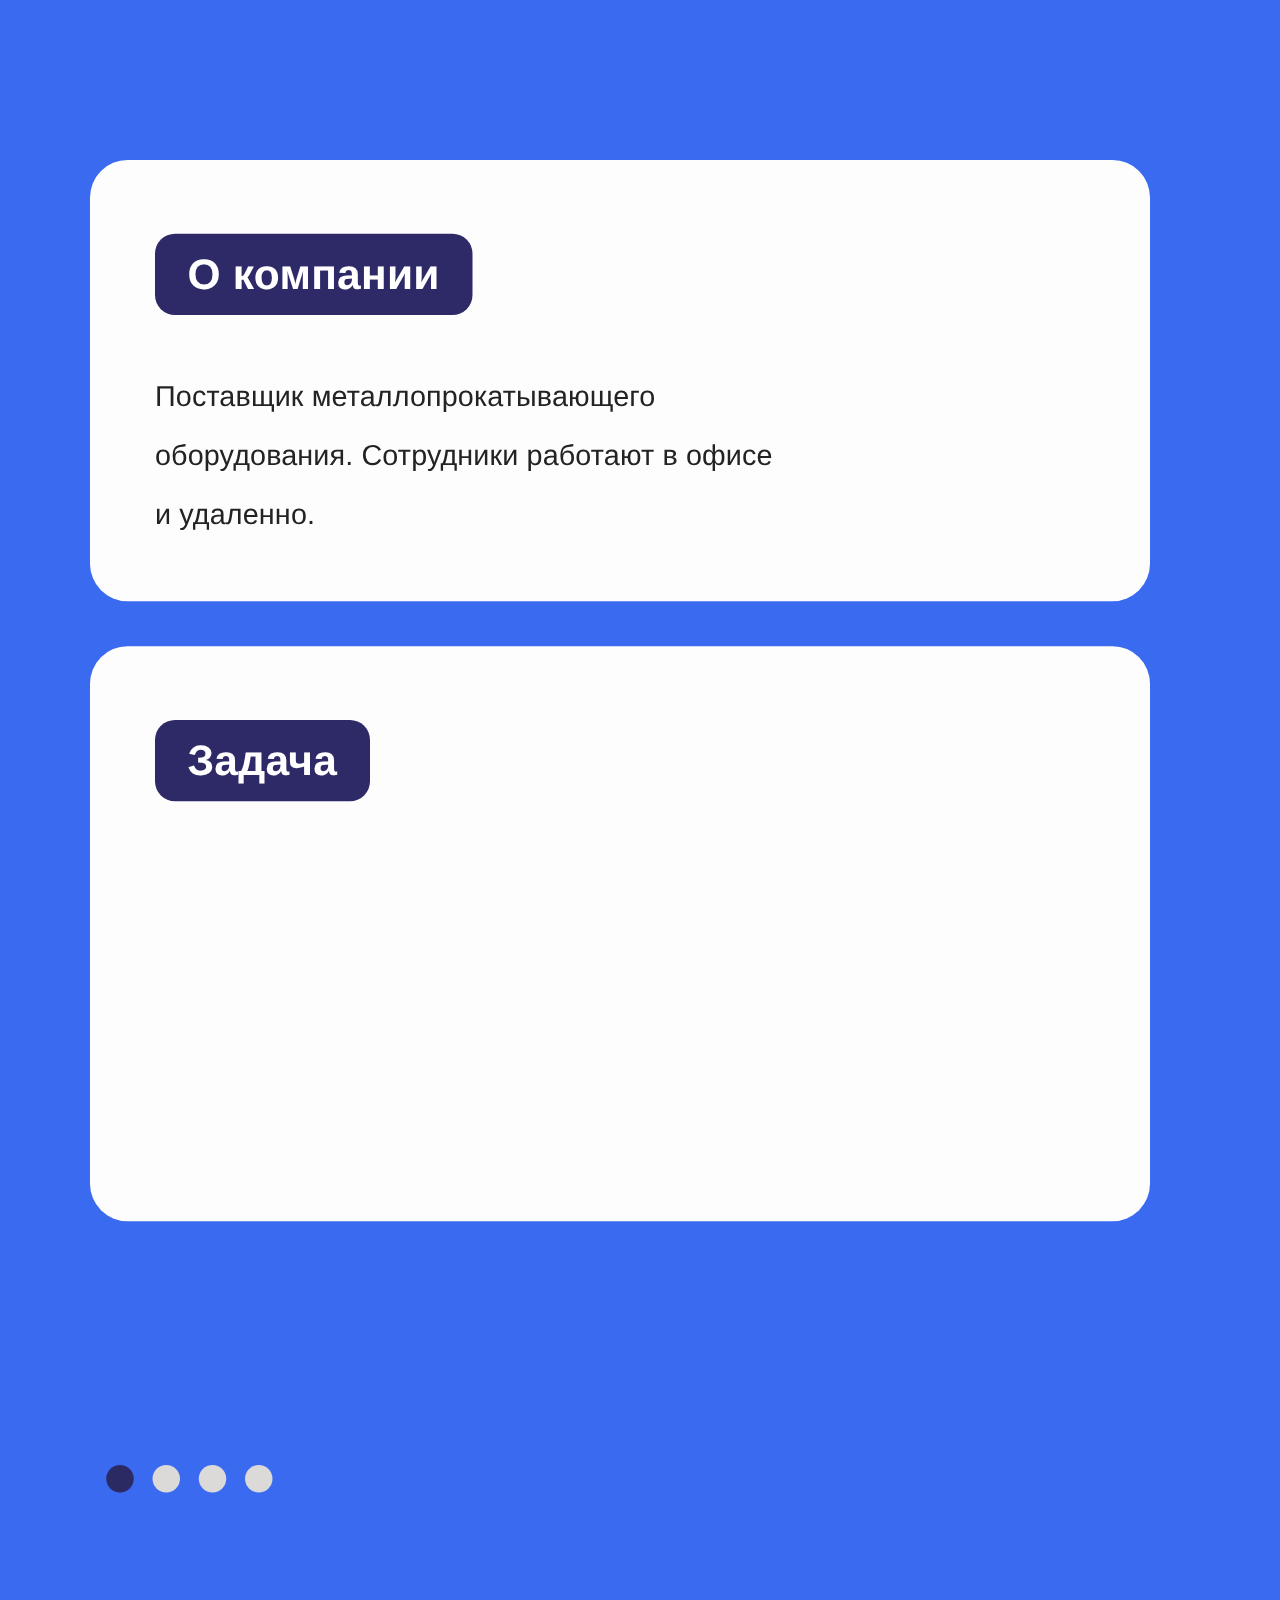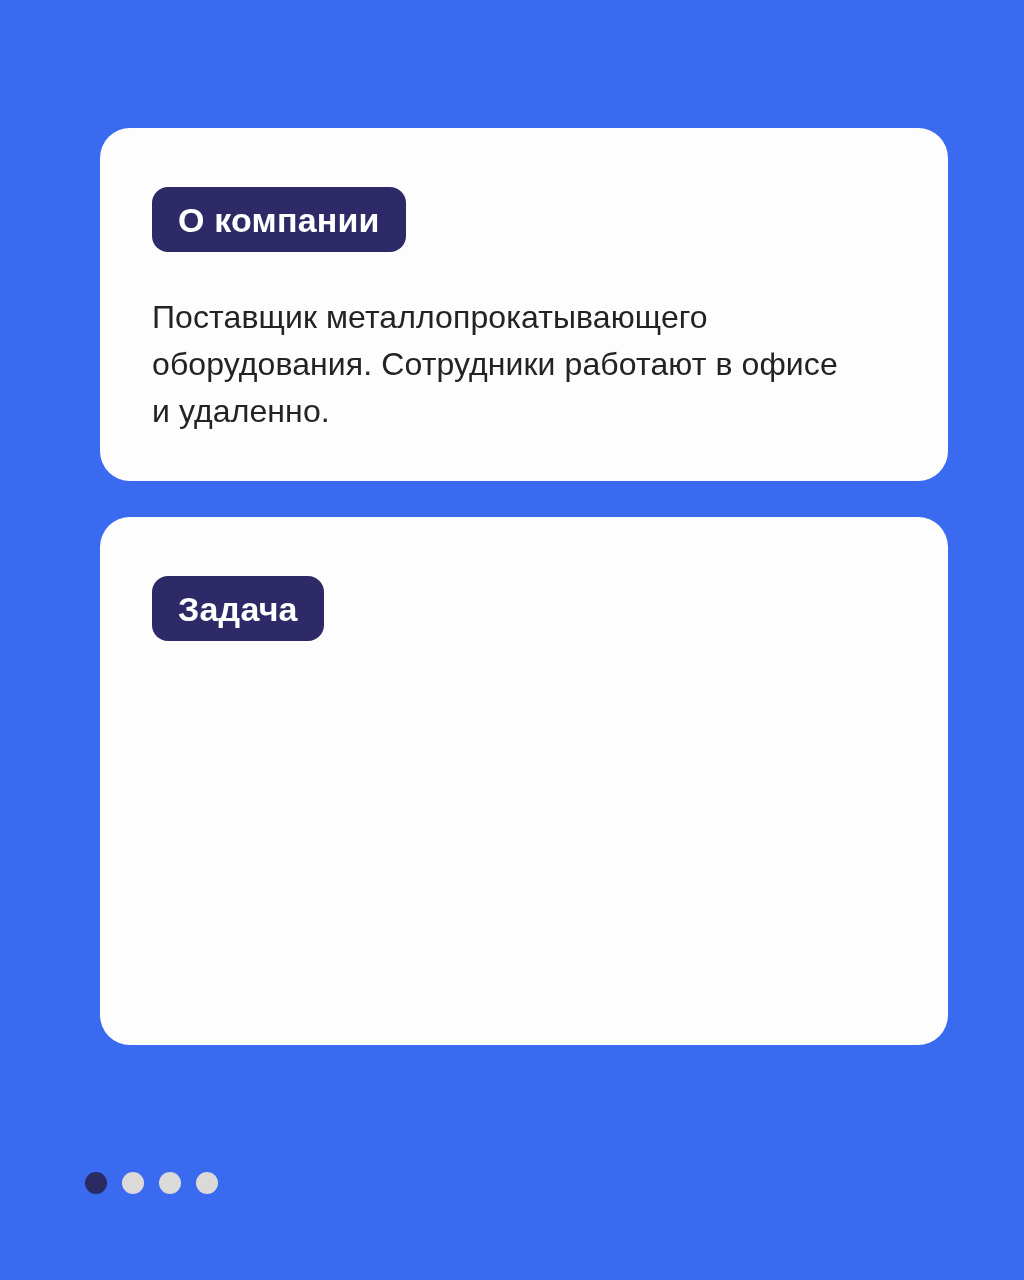--- a/index.html
+++ b/index.html
@@ -17,42 +17,42 @@
     height: 1280px;
     overflow: hidden;
     font-family: "Liberation Sans", sans-serif;
   }
   body {
     position: relative;
     background: var(--bg);
   }
   .card {
     position: absolute;
-    left: 100px;
+    left: 72px;
     width: 848px;
     background: var(--card-bg);
     border-radius: 30px;
     padding: 59px 52px;
   }
   .card.about   { top: 128px; height: 353px; }
-  .card.task    { top: 517px; height: 528px; }
+  .card.task    { top: 517px; height: 460px; }
   .badge {
     display: inline-block;
     background: var(--badge-bg);
     color: var(--badge-text);
     font-size: 34px;
     font-weight: 700;
     line-height: 1;
     padding: 16px 26px 15px 26px;
     border-radius: 16px;
     letter-spacing: 0.2px;
   }
   .body-text {
     margin-top: 42px;
-    font-size: 32px;
+    font-size: 23px;
     line-height: 47px;
     color: var(--body-text);
     white-space: pre-line;
     letter-spacing: 0.1px;
   }
   .pagination {
     position: absolute;
     left: 85px;
     top: 1172px;
     display: flex;

